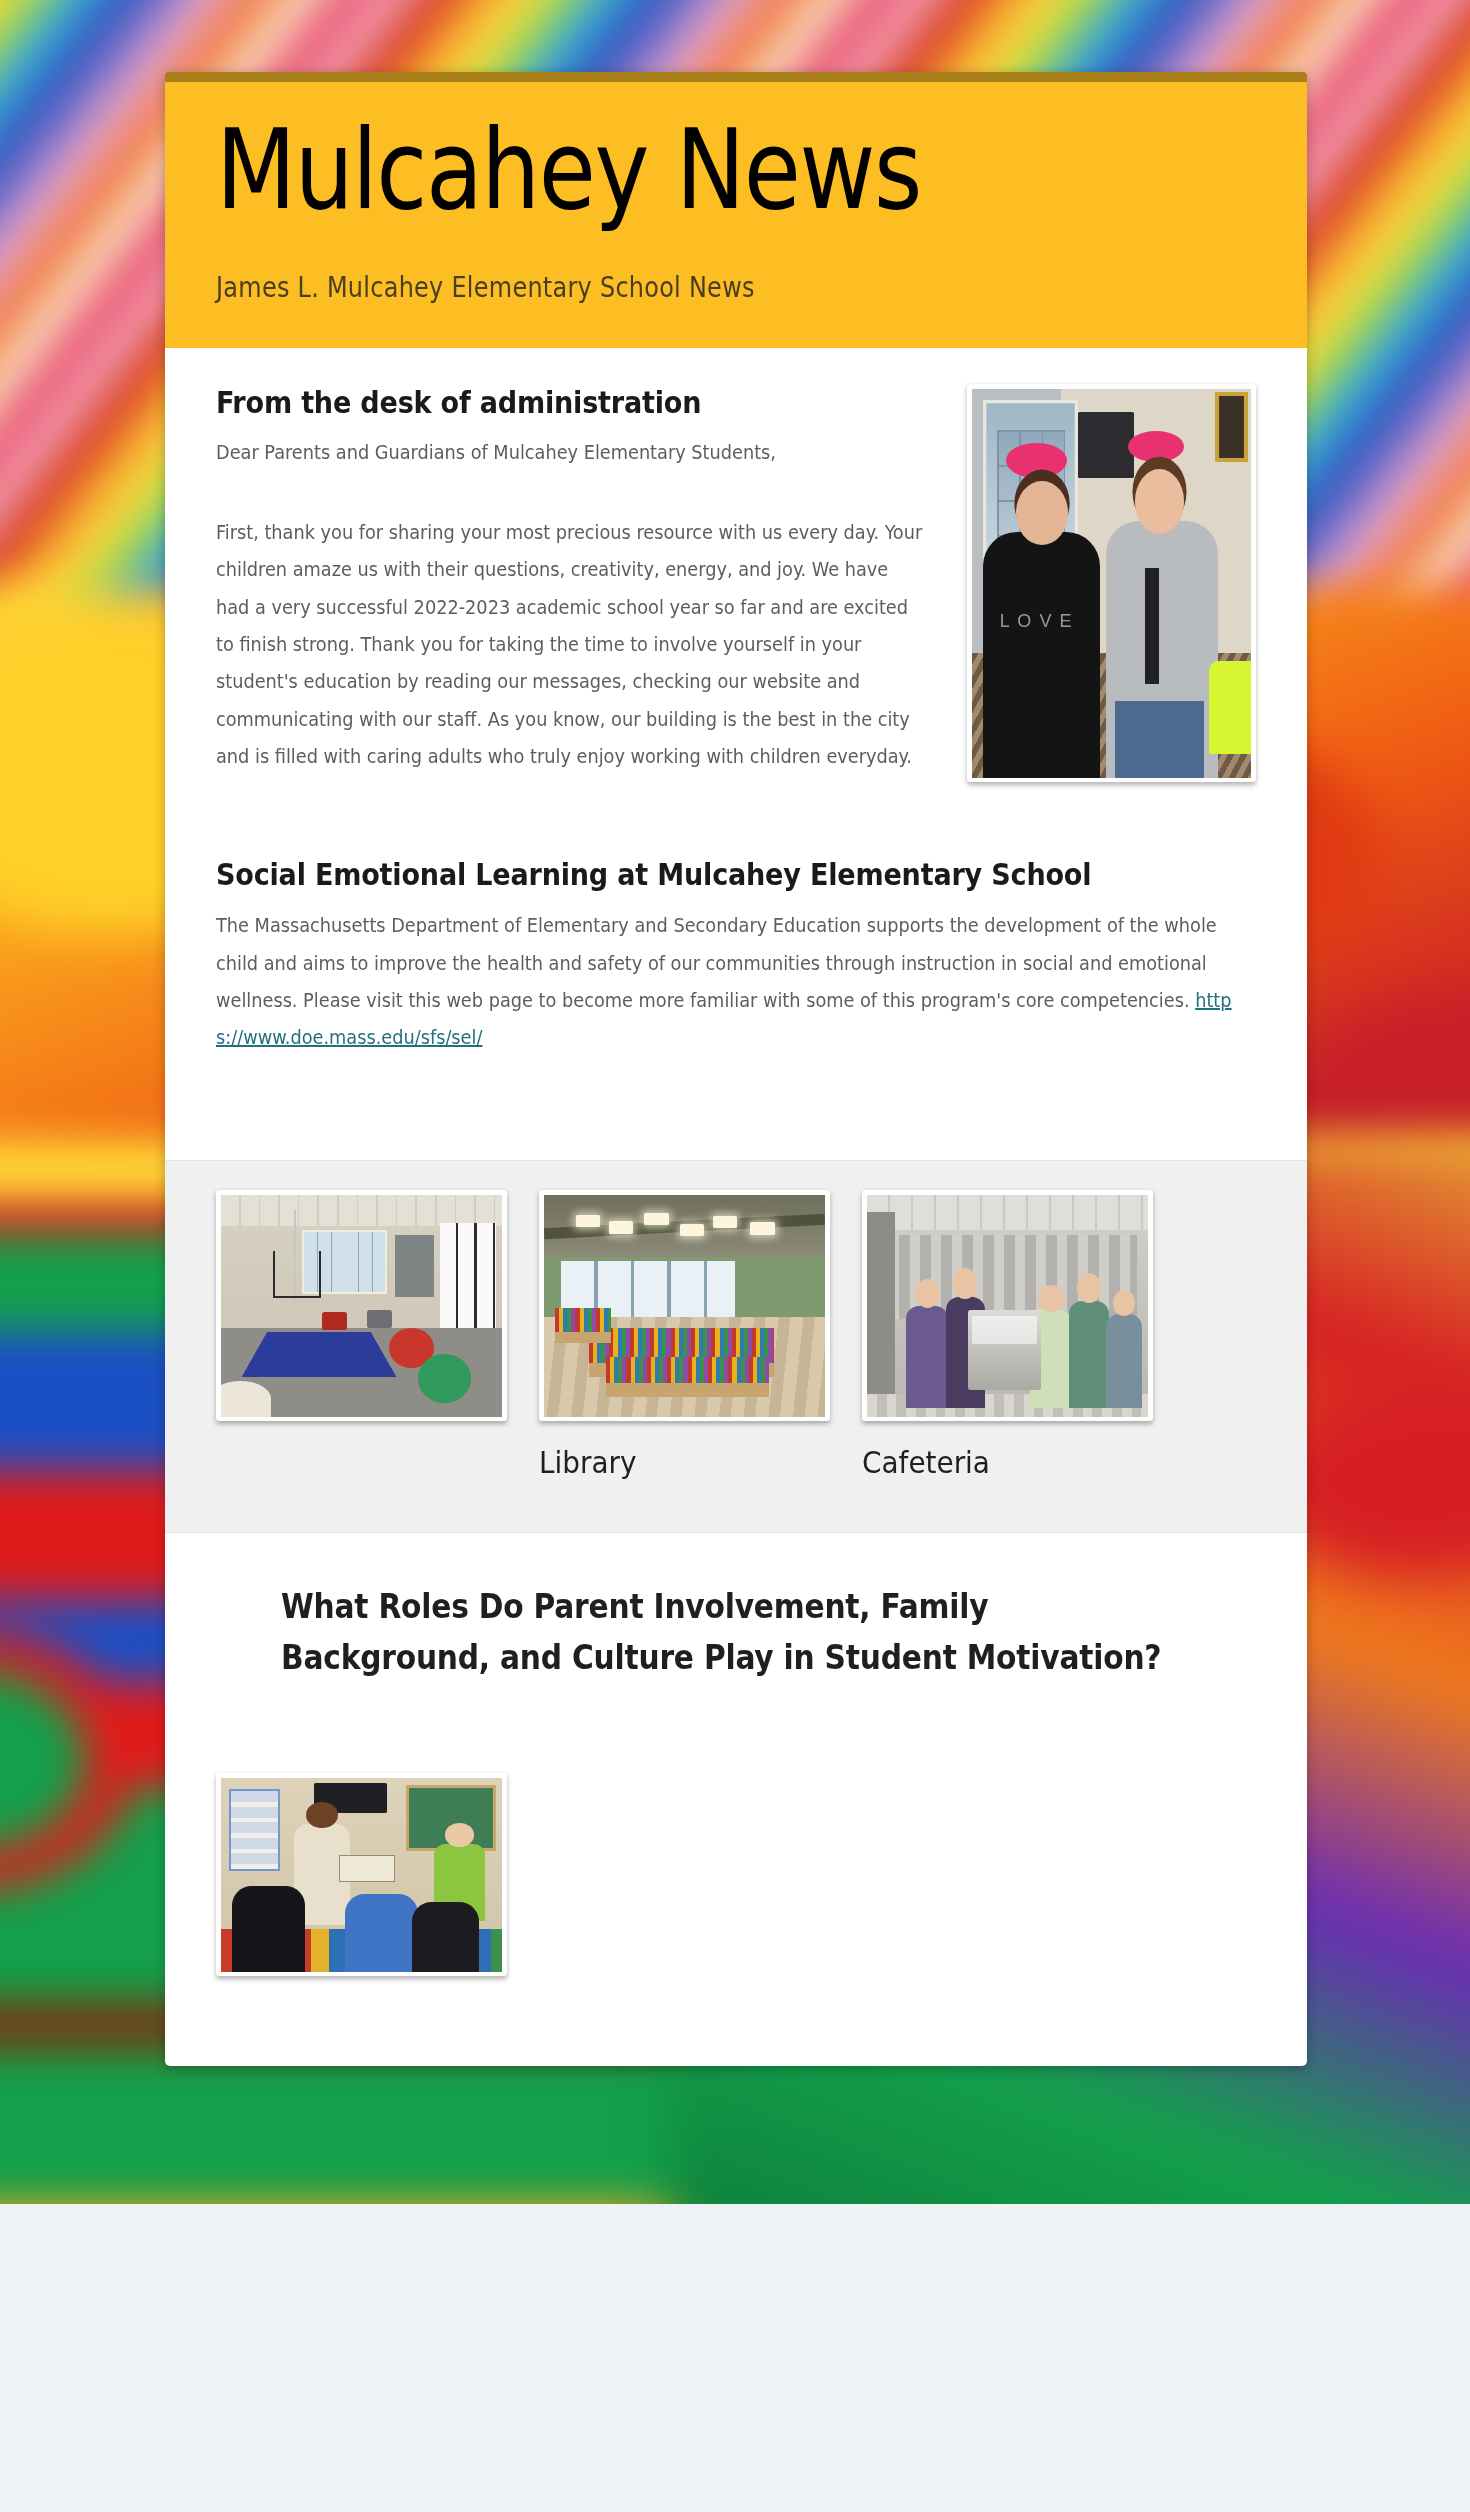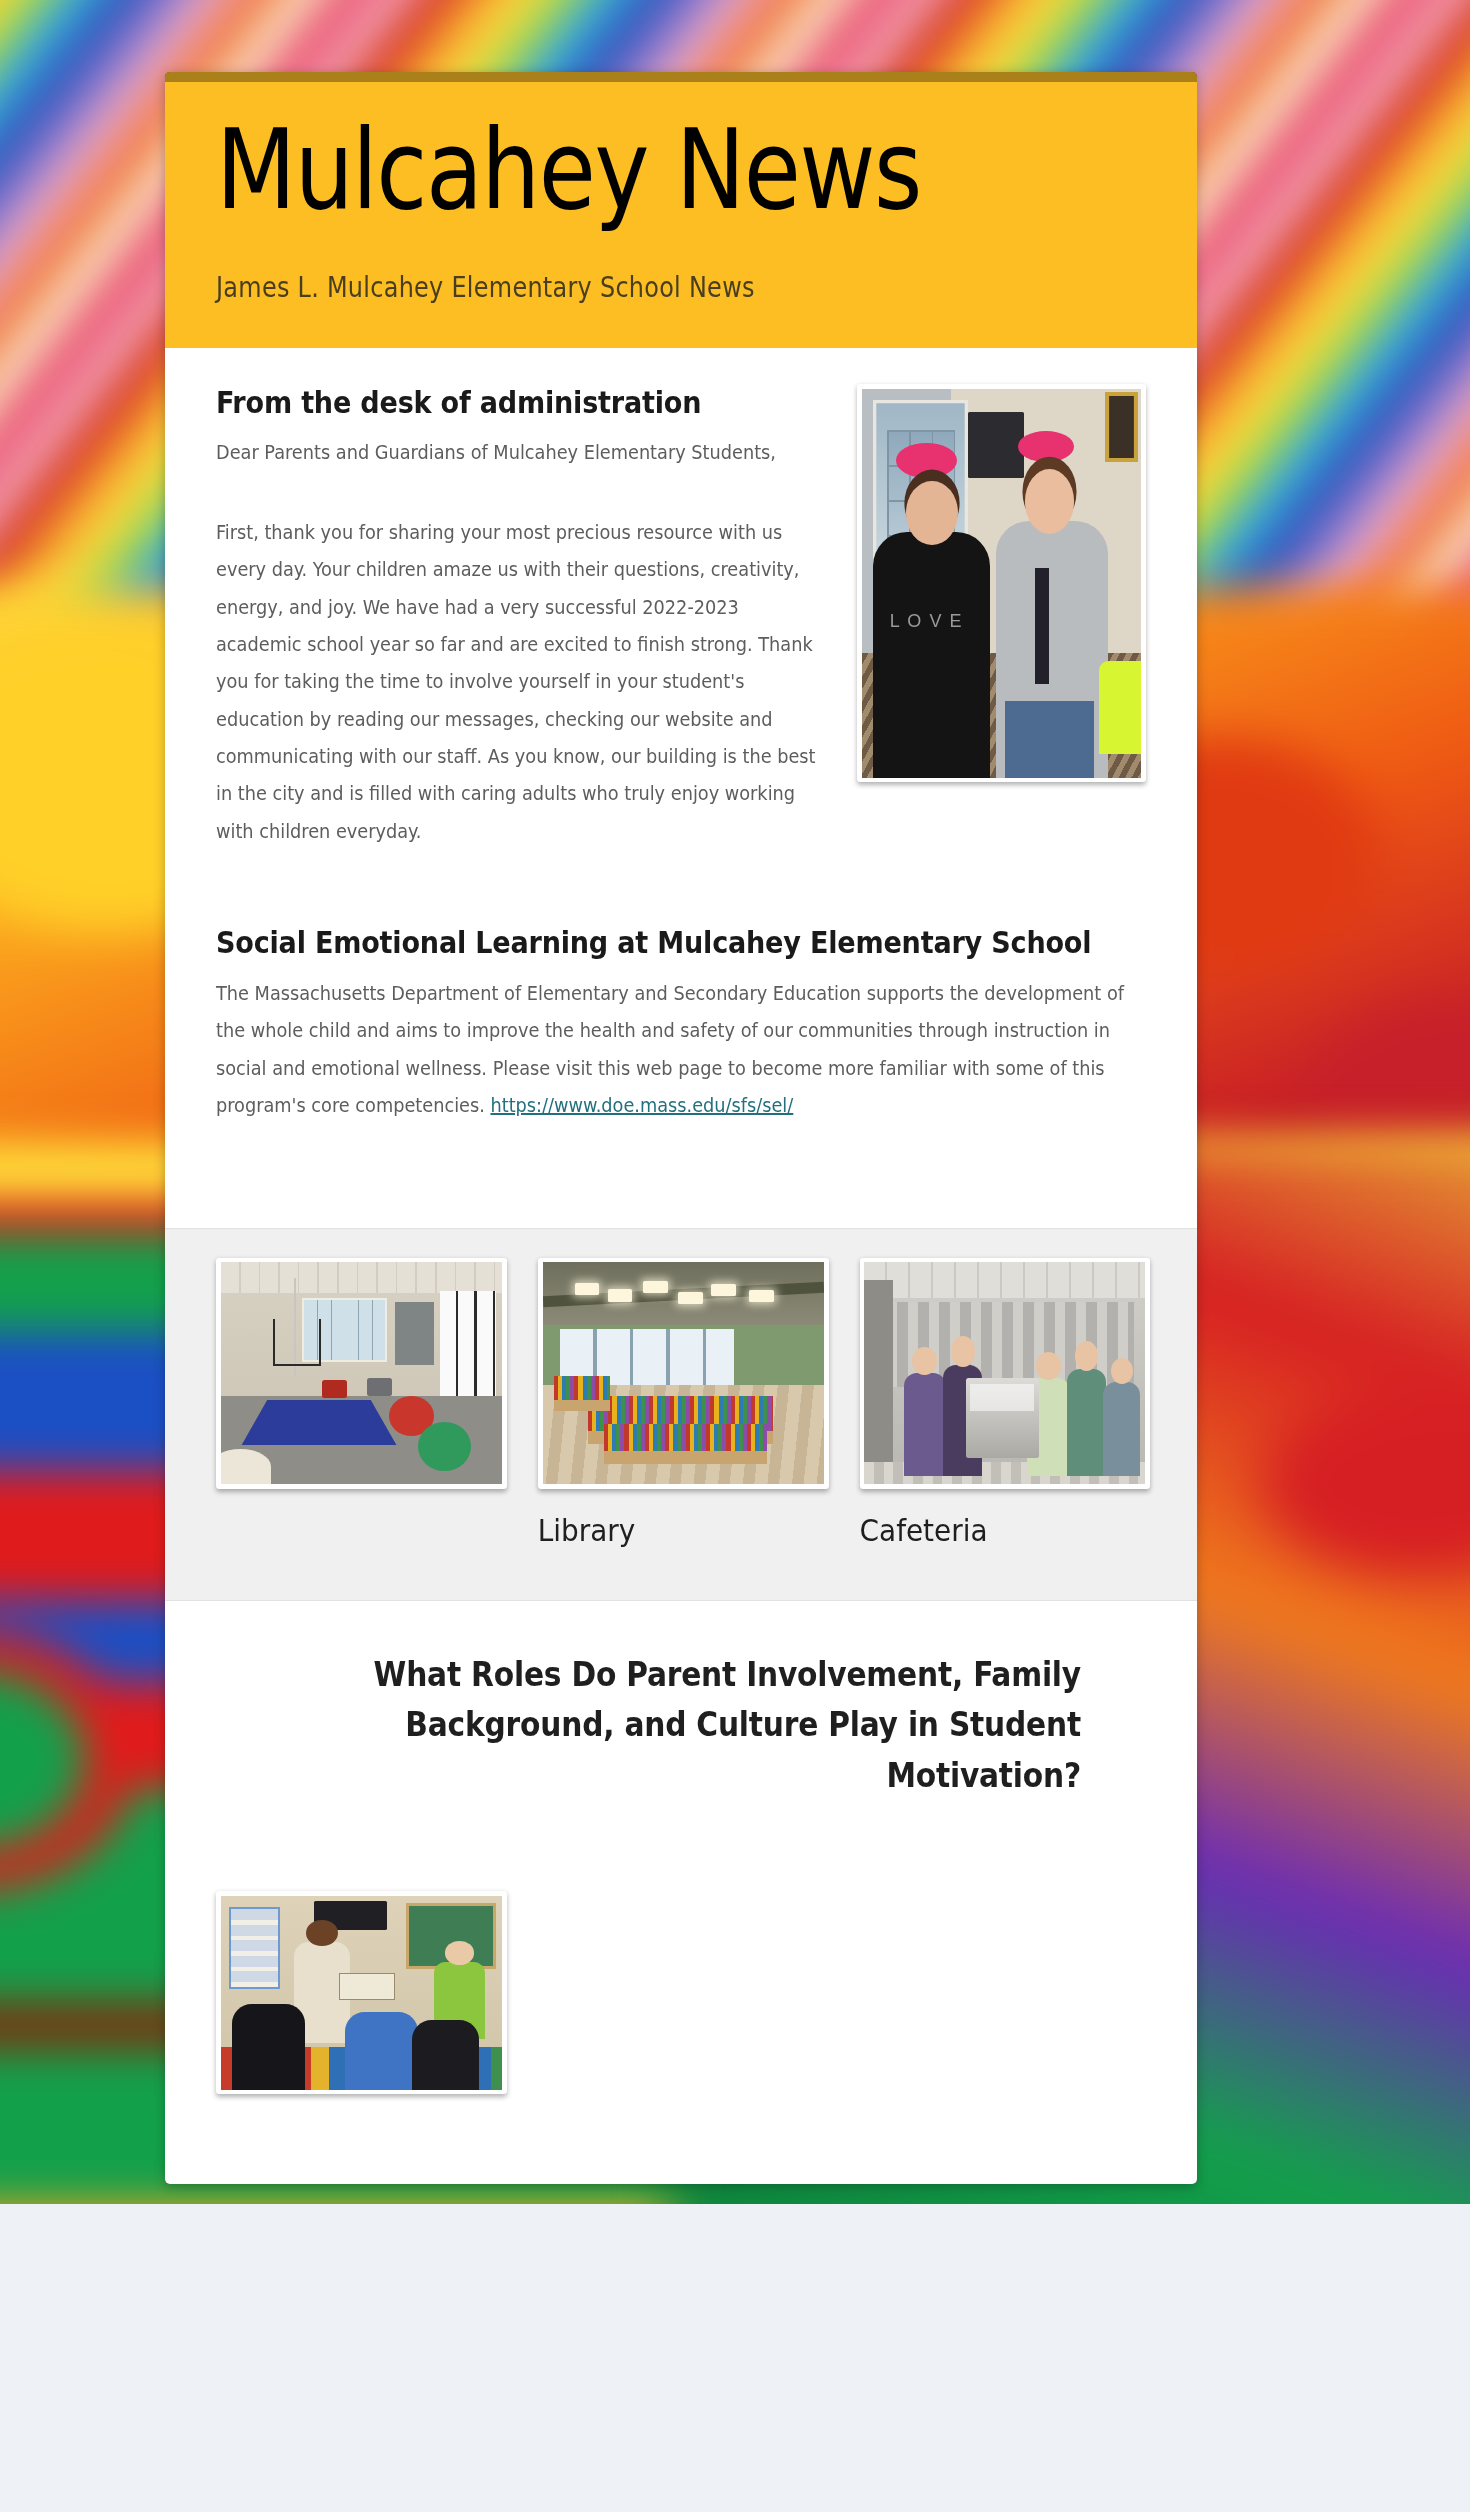--- a/index.html
+++ b/index.html
@@ -89,21 +89,21 @@
       radial-gradient(ellipse 196px 180px at 30% 62%, #6a2cb5 0%, #6a2cb5 48%, rgba(106,44,181,0) 70%),
       linear-gradient(200deg, #e8c23a 0%, #d61f23 22%, #f07a1c 42%, #6a2cb5 60%, #13a04b 78%, #0d7a38 100%);
     filter: blur(24.5px);
   }
 
   
   #newsletter {
     position: absolute;
     left: 165px;
     top: 72px;
-    width: 1032px;
+    width: 1142px;
     z-index: 2;
     background: #b91c1c;
     border-radius: 4.9px;
     box-shadow: 0 2.5px 11.4px rgba(0,0,0,0.26);
     overflow: hidden;
   }
 
   .hdr-rule {
     height: 9.8px;
     background: #a9801a;
@@ -160,21 +160,21 @@
   }
   h2.sec-title.center {
     text-align: center;
     transform: none;
   }
   h2.big-q {
     font-family: "DejaVu Sans Condensed", "Liberation Sans Narrow", "Liberation Sans", sans-serif;
     font-size: 33px;
     font-weight: 700;
     color: #1f1f1f;
-    text-align: right;
+    text-align: left;
     line-height: 1.52;
     letter-spacing: -0.2px;
     padding: 0 65px;
   }
   h3.mini-title {
     font-family: "DejaVu Sans Condensed", "Liberation Sans Narrow", "Liberation Sans", sans-serif;
     font-size: 30px;
     font-weight: 700;
     color: #151515;
     margin-bottom: 13px;

